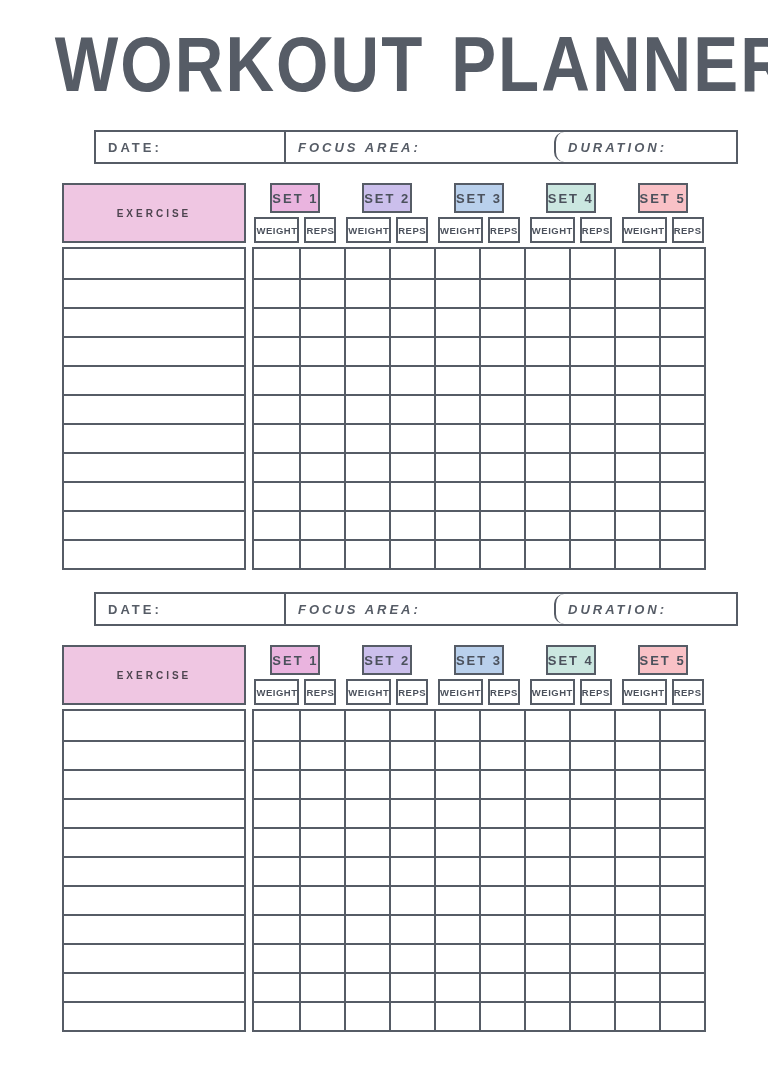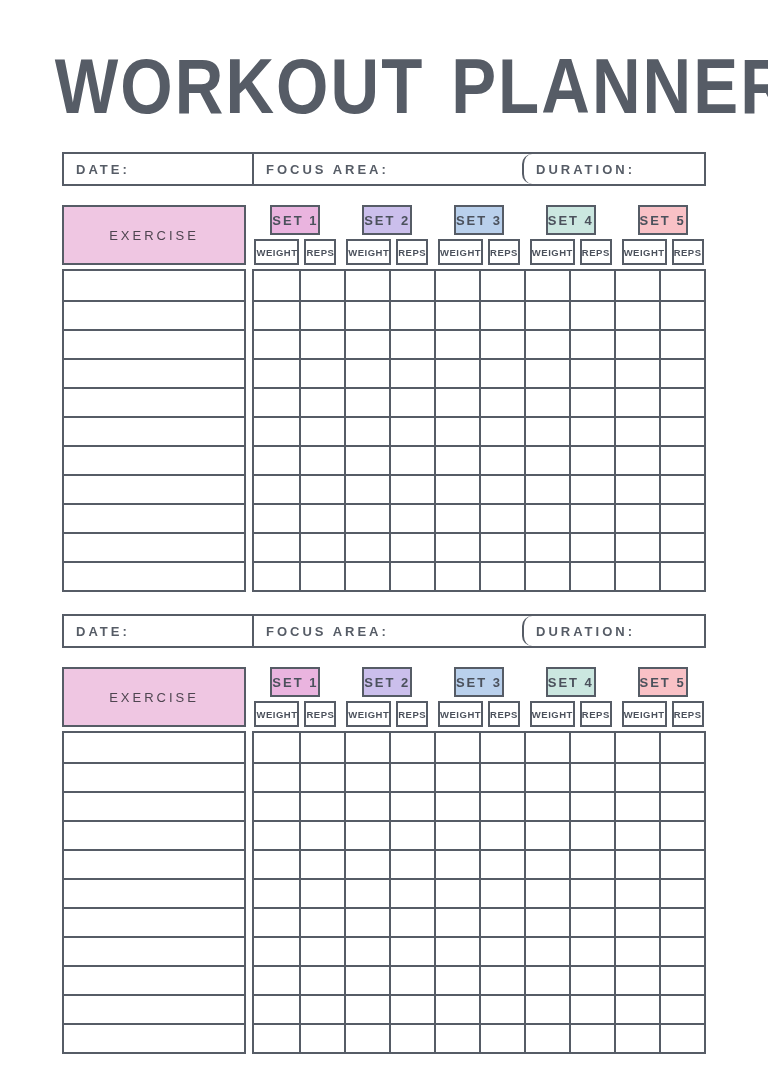--- a/index.html
+++ b/index.html
@@ -8,57 +8,57 @@
     --exercise-bg:#efc6e2;
     --exercise-text:#4e4550;
   }
   *{box-sizing:border-box;}
   html,body{margin:0;padding:0;}
   body{
     width:768px;height:1086px;background:#ffffff;
     font-family:"Liberation Sans", sans-serif;
     overflow:hidden;
   }
-  .page{padding:46px 62px 0 62px;width:652px;}
+  .page{padding:24px 62px 0 62px;width:652px;}
 
   
   .title-wrap{width:644px;text-align:center;height:82px;margin-bottom:24px;}
   .title{
     display:inline-block;
     font-size:66px;font-weight:bold;line-height:1.05;
     color:var(--ink);letter-spacing:2px;word-spacing:6px;
     transform:scale(1.02,1.18);transform-origin:center top;
     white-space:nowrap;
   }
 
   
   .info-bar{
     display:flex;width:644px;height:34px;
-    border:2px solid var(--ink);background:#fff;
+    border:2px solid var(--ink);background:#fff;margin-left:32px;
   }
   .info-cell{display:flex;align-items:center;padding-left:12px;}
-  .info-cell+.info-cell{border-left:2px solid var(--ink);}
+  .info-cell+.info-cell{border-left:2px solid var(--ink);font-style:italic;}
   .info-cell.date{width:188px;}
   .info-cell.focus{width:270px;}
   .info-cell.duration{flex:1;border-radius:10px;}
   .info-label{
     font-size:13px;font-weight:bold;letter-spacing:3px;color:var(--ink);
   }
 
   .section{margin-top:22px;}
   .section.first{margin-top:0;}
   .wtable{margin-top:19px;width:644px;}
 
   
   .thead{display:flex;gap:6px;}
   .th-exercise{
     width:184px;height:60px;border:2px solid var(--ink);
     background:var(--exercise-bg);
     display:flex;align-items:center;justify-content:center;
-    font-size:13px;font-weight:normal;letter-spacing:3px;color:var(--exercise-text);text-align:center;
+    font-size:10px;font-weight:bold;letter-spacing:3px;color:var(--exercise-text);text-align:center;
   }
   .th-sets{flex:1;display:flex;gap:5px;}
   .set-group{flex:1;display:flex;flex-direction:column;gap:4px;align-items:center;}
   .set-label{
     height:30px;border:2px solid var(--ink);
     display:flex;align-items:center;justify-content:center;
     font-size:13px;font-weight:bold;letter-spacing:2px;color:var(--header-text);
   }
   .wr-row{display:flex;gap:5px;height:26px;border-radius:10px;}
   .wr-cell{

